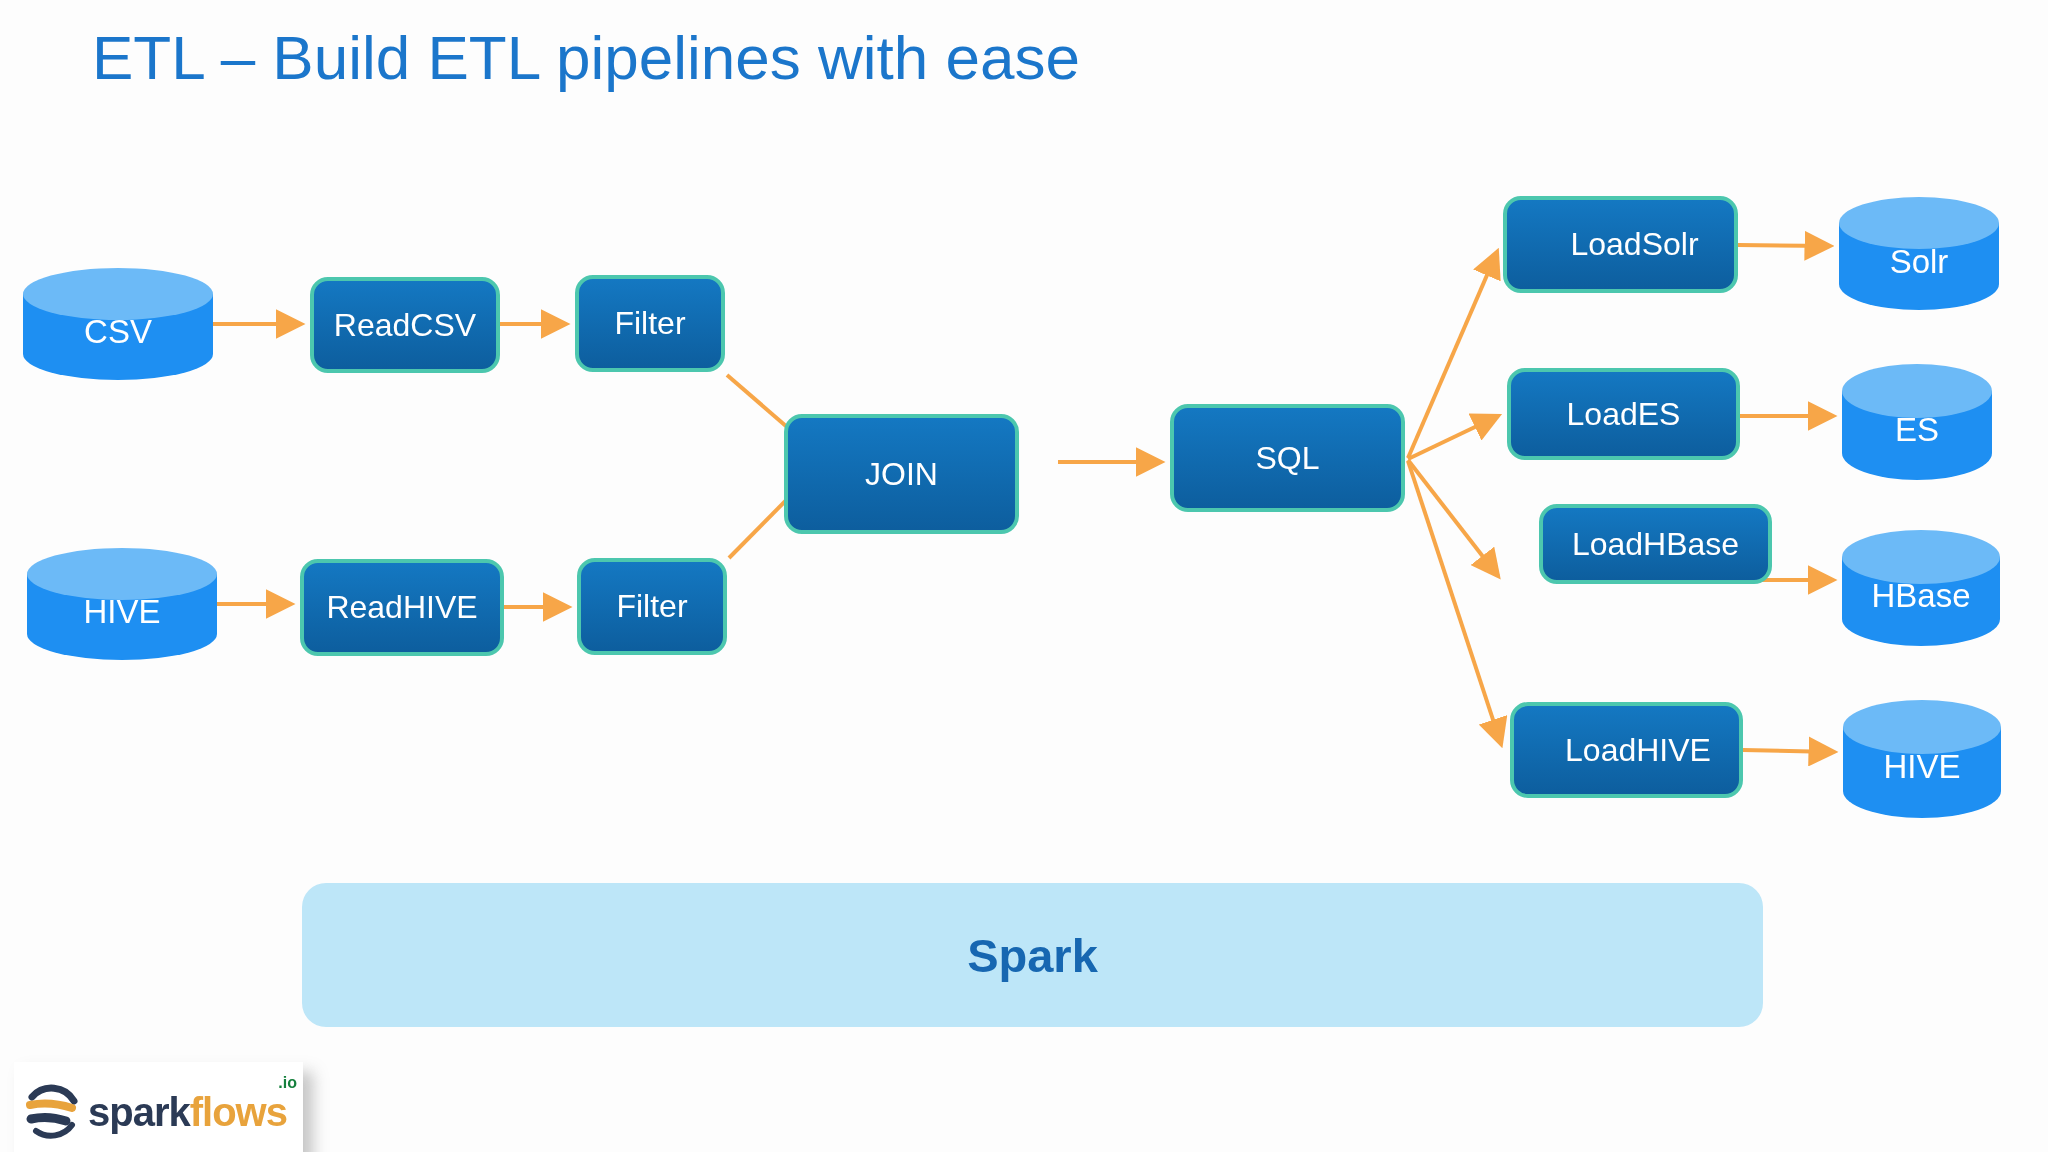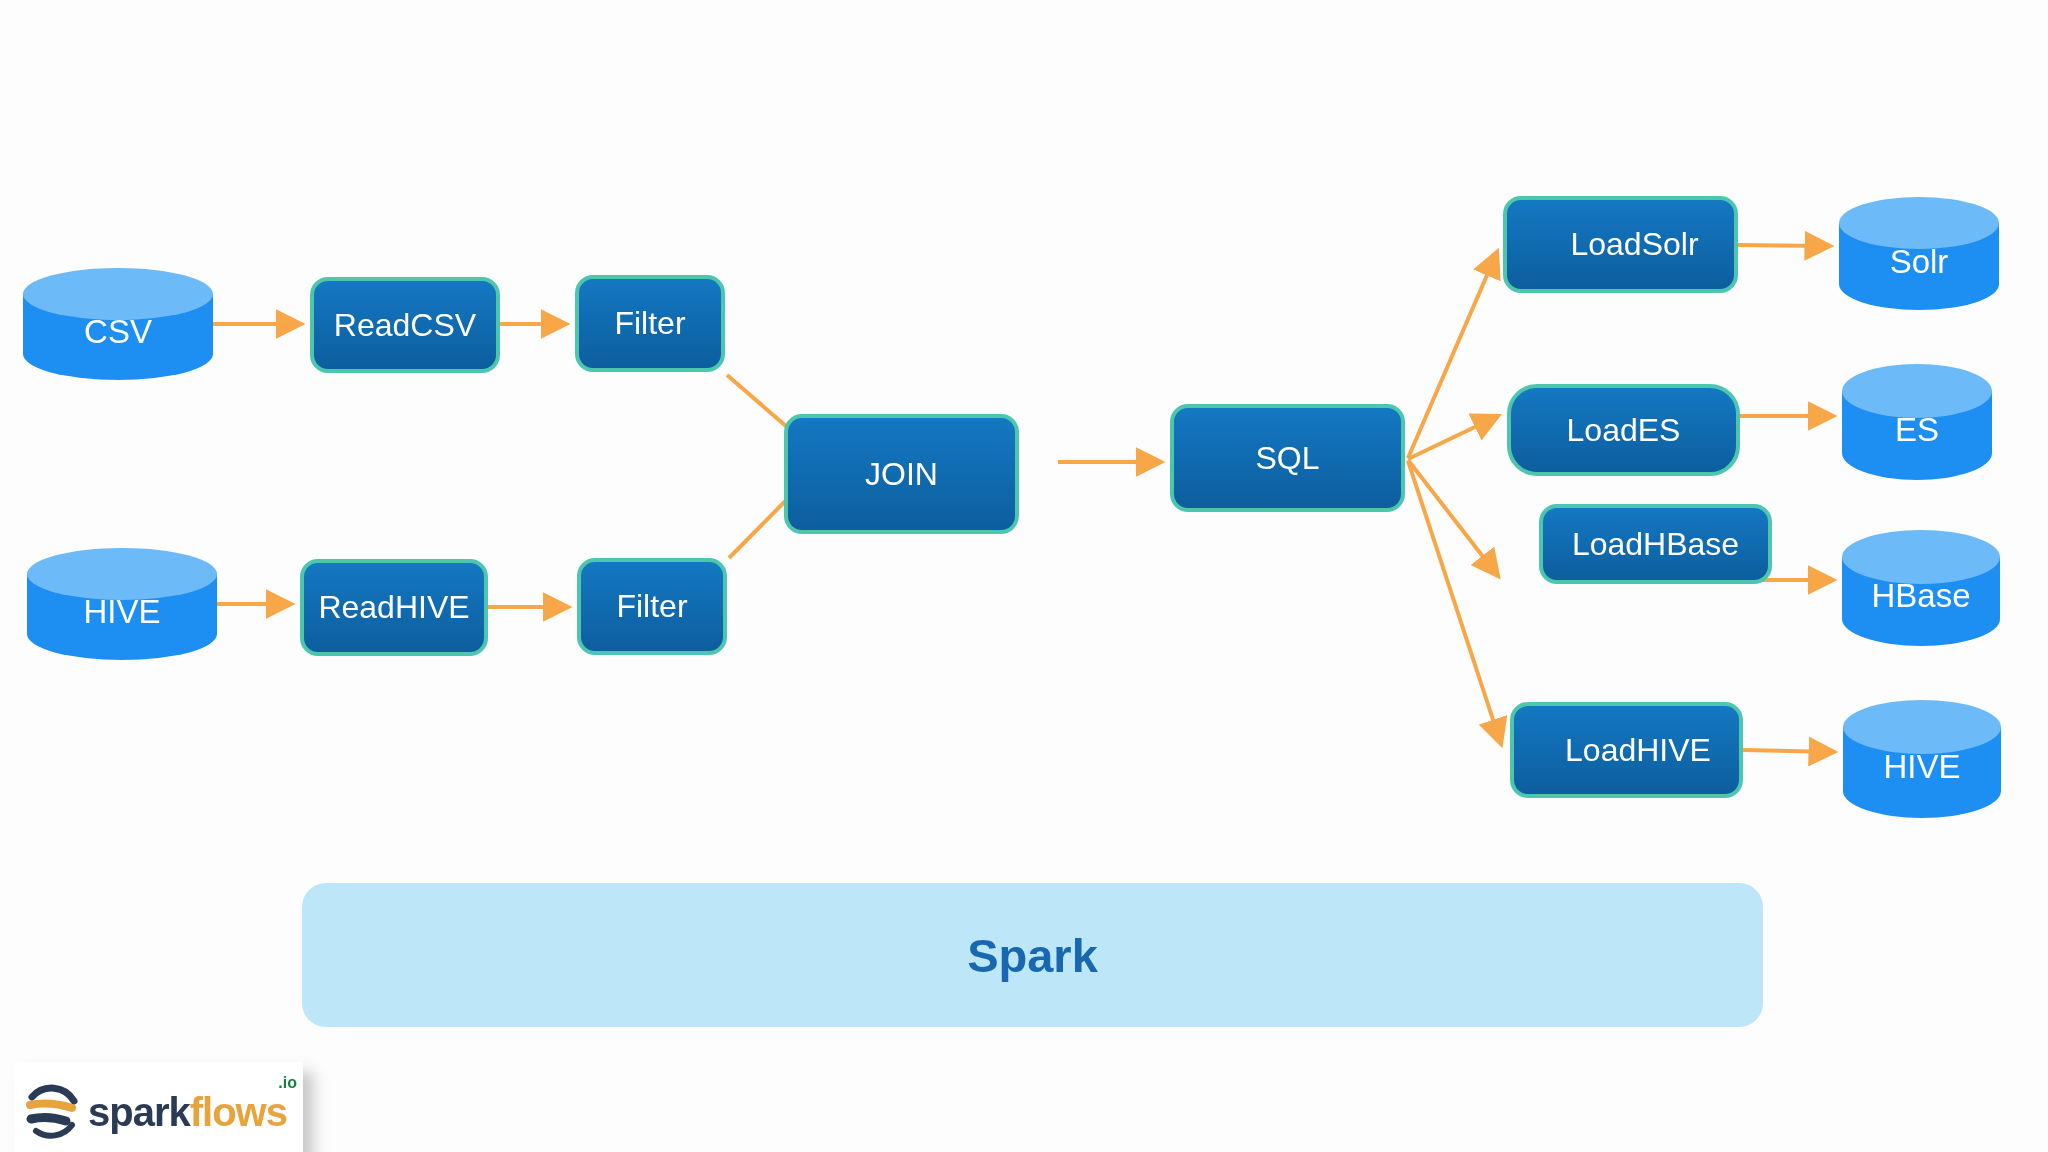--- a/index.html
+++ b/index.html
@@ -55,20 +55,21 @@
   #logo .tld{
     position:absolute;top:-16px;right:-10px;
     font-size:16px;color:#15803d;letter-spacing:0;
   }
   #logo svg{margin-right:4px;}
 </style>
 </head>
 <body>
 
 <div id="slide">
+  <h1 id="title">ETL – Build ETL pipelines with ease</h1>
 
   <svg id="edges" viewBox="0 0 2048 1152" xmlns="http://www.w3.org/2000/svg">
     <defs>
       <marker id="arrow" viewBox="0 0 10 10" refX="8.5" refY="5" markerWidth="7.5" markerHeight="7.5" orient="auto-start-reverse">
         <path d="M0,0 L10,5 L0,10 z" fill="#f7a648"></path>
       </marker>
     </defs>
     <g id="edge-lines" stroke="#f7a648" stroke-width="4" fill="none">
         <line x1="213" y1="324" x2="301" y2="324" marker-end="url(#arrow)"></line>
         <line x1="500" y1="324" x2="566" y2="324" marker-end="url(#arrow)"></line>
@@ -98,36 +99,36 @@
         <span>ReadCSV</span>
       </div>
       <div class="process" style="left: 575px; top: 275px; width: 150px; height: 97px;">
         <span>Filter</span>
       </div>
       <div class="cyl" style="left: 27px; top: 548px; width: 190px; height: 112px;">
         <div class="cyl-body" style="top: 26px; border-radius: 0px 0px 50% 50% / 0px 0px 26px 26px;"></div>
         <div class="cyl-top" style="height: 52px;"></div>
         <div class="cyl-label">HIVE</div>
       </div>
-      <div class="process" style="left: 300px; top: 559px; width: 188px; height: 97px; align-items: center;">
+      <div class="process" style="left: 300px; top: 559px; width: 204px; height: 97px; align-items: center;">
         <span>ReadHIVE</span>
       </div>
       <div class="process" style="left: 577px; top: 558px; width: 150px; height: 97px;">
         <span>Filter</span>
       </div>
       <div class="process" style="left: 784px; top: 414px; width: 235px; height: 120px;">
         <span>JOIN</span>
       </div>
       <div class="process" style="left: 1170px; top: 404px; width: 235px; height: 108px;">
         <span>SQL</span>
       </div>
       <div class="process" style="left: 1503px; top: 196px; width: 235px; height: 97px; padding-left: 28px;">
         <span>LoadSolr</span>
       </div>
-      <div class="process" style="left: 1507px; top: 384px; width: 233px; height: 92px; border-radius: 30px;">
+      <div class="process" style="left: 1507px; top: 368px; width: 233px; height: 92px;">
         <span>LoadES</span>
       </div>
       <div class="process" style="left: 1507px; top: 504px; width: 233px; height: 80px; margin-left: 32px;">
         <span>LoadHBase</span>
       </div>
       <div class="process" style="left: 1510px; top: 702px; width: 233px; height: 96px; padding-left: 23px;">
         <span>LoadHIVE</span>
       </div>
       <div class="cyl" style="left: 1839px; top: 197px; width: 160px; height: 113px;">
         <div class="cyl-body" style="top: 26px; border-radius: 0px 0px 50% 50% / 0px 0px 26px 26px;"></div>

